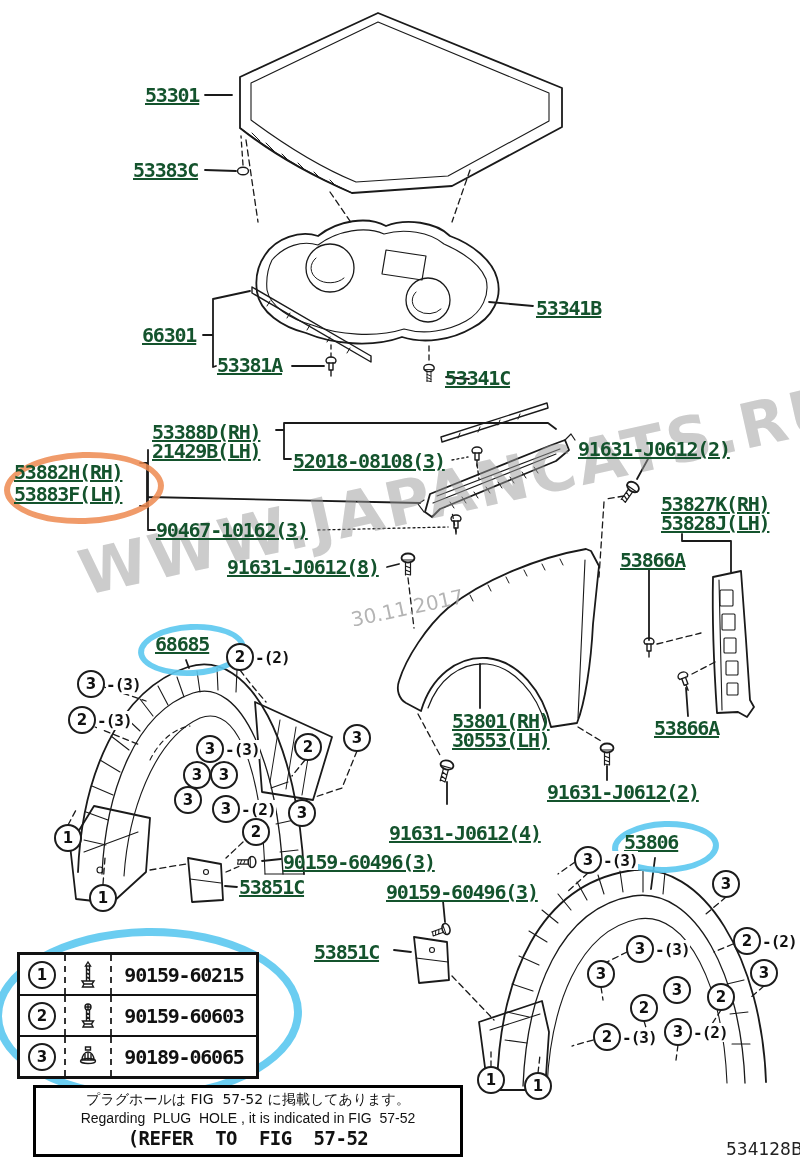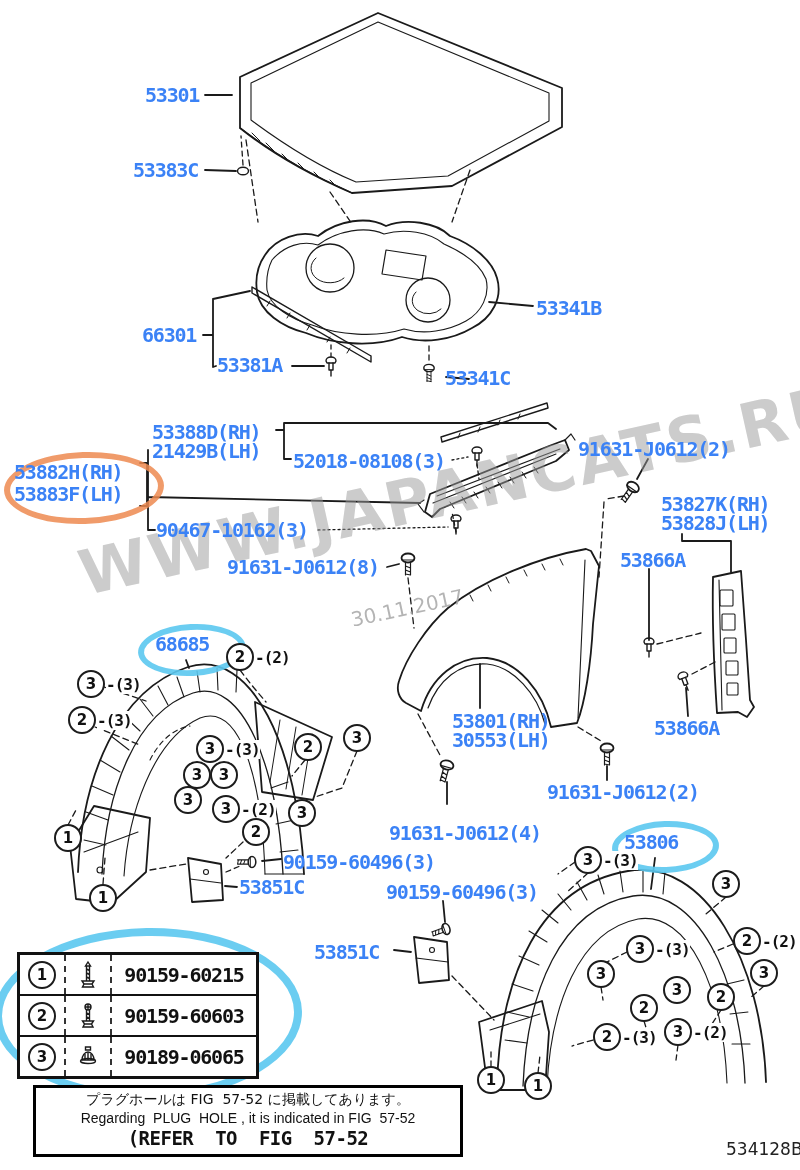--- a/index.html
+++ b/index.html
@@ -1,20 +1,20 @@
 <!DOCTYPE html>
 <html style="--hl-orange: #ED8A50; --hl-blue: #5BC8F0; --wm-gray: #9A9A9A;"><head>
 <meta charset="utf-8">
 <style>
   html,body{margin:0;padding:0;background:#fff;}
   #stage{position:relative;width:800px;height:1170px;background:#fff;overflow:hidden;
          font-family:"DejaVu Sans",sans-serif;color:#111;}
   #art{position:absolute;left:0;top:0;}
   .plabel{position:absolute;font:bold 20px "DejaVu Sans Mono",monospace;letter-spacing:-1.2px;
-          color:#3b82f6;white-space:nowrap;line-height:22px;}
+          color:#14532d;white-space:nowrap;line-height:22px;text-decoration:underline;}
   .callout{position:absolute;display:flex;align-items:center;}
   .cnum{width:24px;height:24px;border:2px solid #1c1c1c;border-radius:50%;background:#fff;
         display:flex;align-items:center;justify-content:center;
         font:bold 15px "DejaVu Sans",sans-serif;}
   .csuf{font:bold 16px "DejaVu Sans Mono",monospace;letter-spacing:-1px;margin-left:1px;background:#fff;}
   .hl{position:absolute;border-radius:50%;pointer-events:none;}
   .hl-orange{border:6px solid var(--hl-orange);opacity:.85;}
   .hl-blue{border:6px solid var(--hl-blue);opacity:.9;}
   #watermark{position:absolute;left:80px;top:538px;width:740px;
              font:bold 62px "DejaVu Sans",sans-serif;letter-spacing:3px;color:var(--wm-gray);

